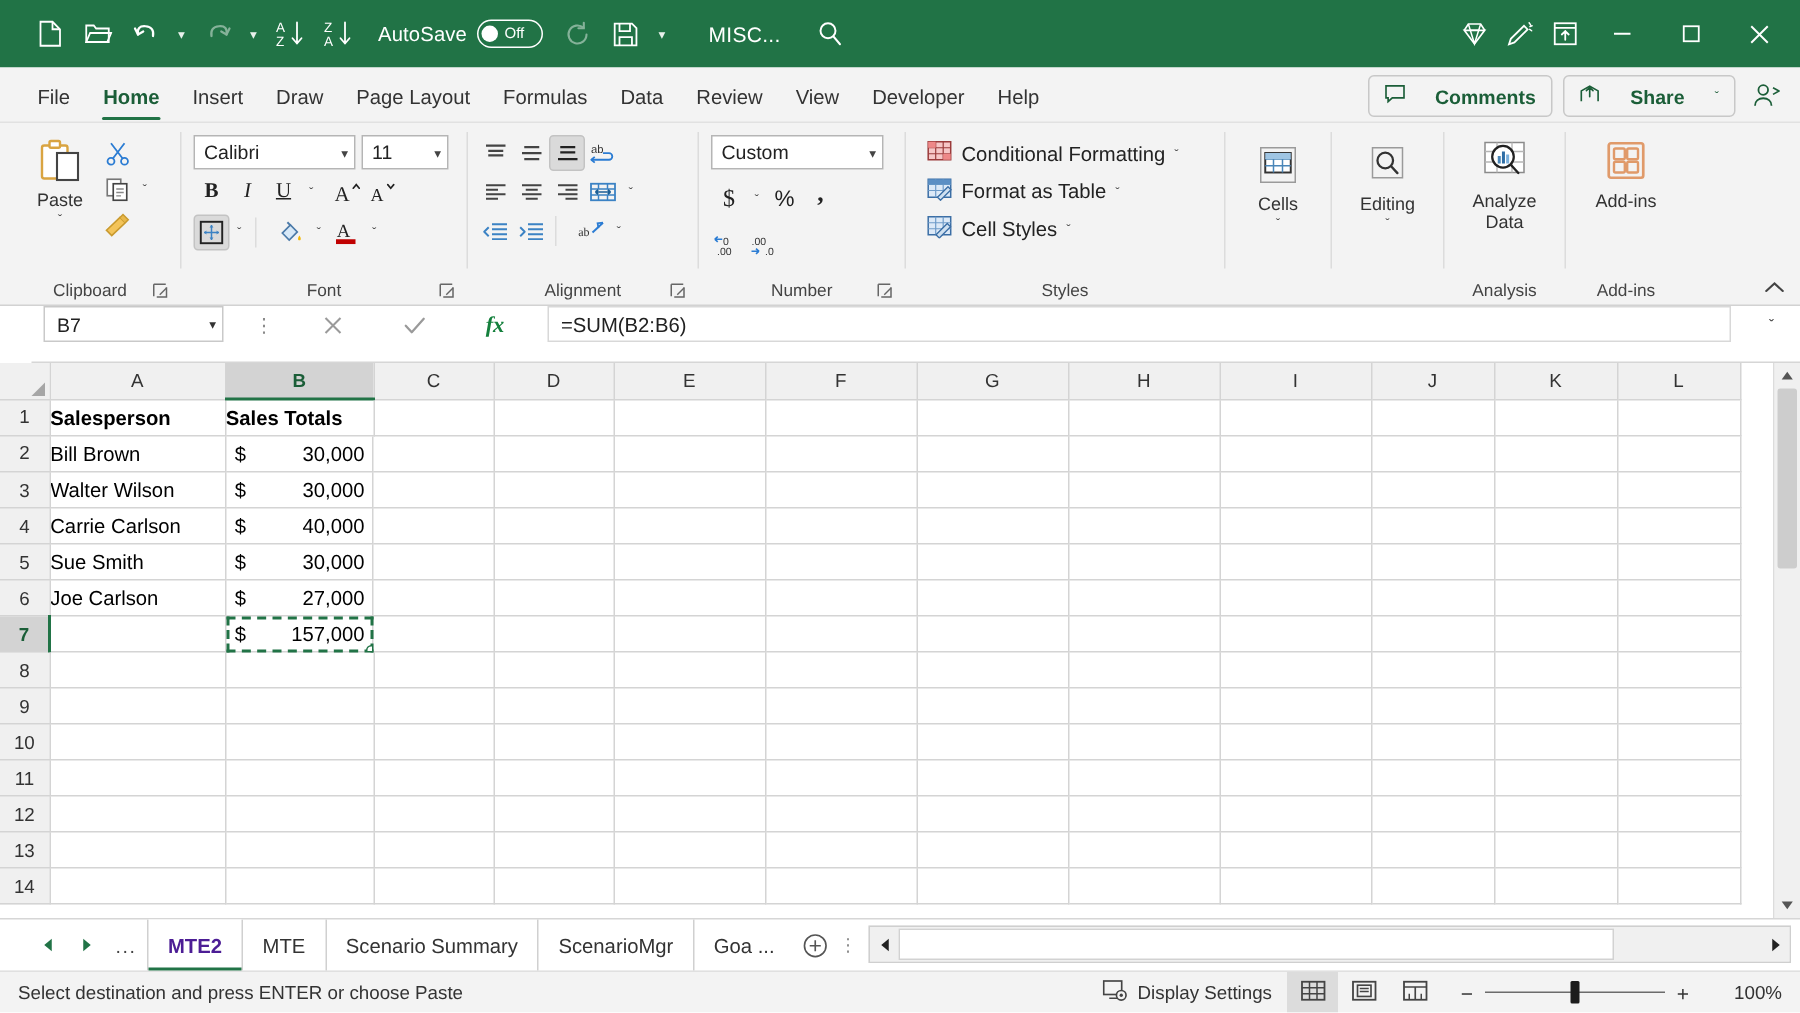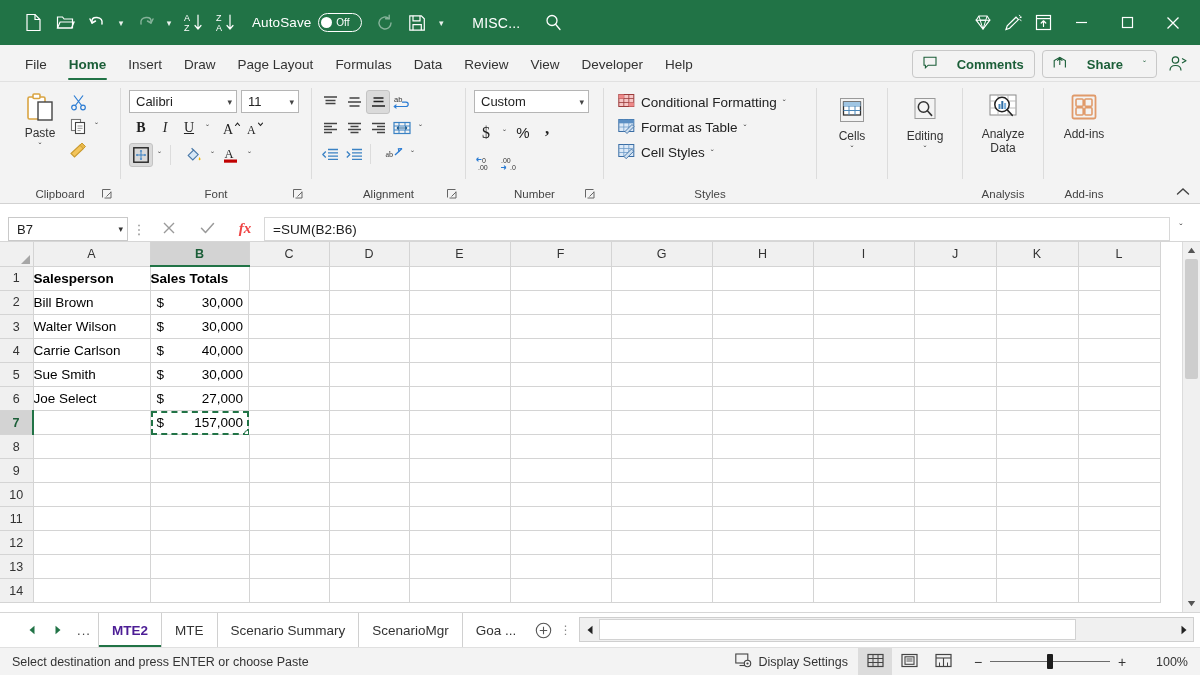--- a/index.html
+++ b/index.html
@@ -95,22 +95,22 @@
   .combo .cc{font-size:9px;color:#444;padding-left:4px;}
   .stylerow{
     display:flex;align-items:center;gap:6px;height:25px;padding:0 4px;cursor:pointer;
     font-size:13.5px;color:#222;border-radius:3px;
   }
   .ribbon-collapse{position:absolute;right:8px;bottom:2px;width:18px;height:18px;
     display:flex;align-items:center;justify-content:center;cursor:pointer;color:#444;}
 
   
   .formulabar{
-    flex:0 0 38px;height:38px;background:#fff;display:flex;align-items:flex-end;
-    padding:0 8px;box-sizing:border-box;gap:0;border-bottom:1px solid #d6d6d6;
+    flex:0 0 38px;height:38px;background:#fff;display:flex;align-items:flex-start;
+    padding:0 8px;box-sizing:border-box;gap:16px;border-bottom:1px solid #d6d6d6;margin-left:21px;
   }
   .namebox{
     width:120px;height:24px;border:1px solid #c9c9c9;background:#fff;display:flex;
     align-items:center;padding:0 4px 0 8px;box-sizing:border-box;font-size:13px;cursor:text;
   }
   .namebox .nv{flex:1;}
   .namebox .nc{font-size:9px;color:#333;}
   .fb-dots{width:22px;height:24px;display:flex;align-items:center;justify-content:center;color:#8a8a8a;font-size:13px;cursor:pointer;letter-spacing:0;}
   .fb-btn{width:38px;height:26px;display:flex;align-items:center;justify-content:center;color:#9a9a9a;cursor:pointer;}
   .fb-input{
@@ -765,21 +765,21 @@
     <div class="fb-btn">
       <svg width="14" height="14" viewBox="0 0 14 14">
           <path d="M2 2l10 10M12 2L2 12" stroke="currentColor" stroke-width="1.4"></path>
         </svg>
     </div>
     <div class="fb-btn">
       <svg width="15" height="14" viewBox="0 0 15 14">
           <path d="M1.5 7.2l4 4.3L13.5 2.5" stroke="currentColor" stroke-width="1.5" fill="none" stroke-linecap="round" stroke-linejoin="round"></path>
         </svg>
     </div>
-    <div class="fb-btn" style="color:#ef4444;">
+    <div class="fb-btn" style="color:#15803d;">
       <span style="font-family:'Liberation Serif',serif;font-style:italic;font-size:15px;font-weight:bold;">fx</span>
     </div>
     <div class="fb-input">=SUM(B2:B6)</div>
     <div class="fb-expand">ˇ</div>
   </div>
 
   <div class="gridwrap">
     <div class="gridrow-top">
       <div class="gridmain">
         <table class="sheet">
@@ -904,21 +904,21 @@
             <td class="cell"></td>
                 <td class="cell"></td>
             <td class="cell"></td>
                 <td class="cell"></td>
             <td class="cell"></td>
                 <td class="cell"></td>
           </tr>
 
           <tr>
             <td class="rowhdr">6</td>
-            <td class="cell">Joe Select</td>
+            <td class="cell">Joe Carlson</td>
             <td class="cell cur">
               <span class="cur-sym">$</span>
               <span>27,000</span>
             </td>
             <td class="cell"></td>
                 <td class="cell"></td>
             <td class="cell"></td>
                 <td class="cell"></td>
             <td class="cell"></td>
                 <td class="cell"></td>

